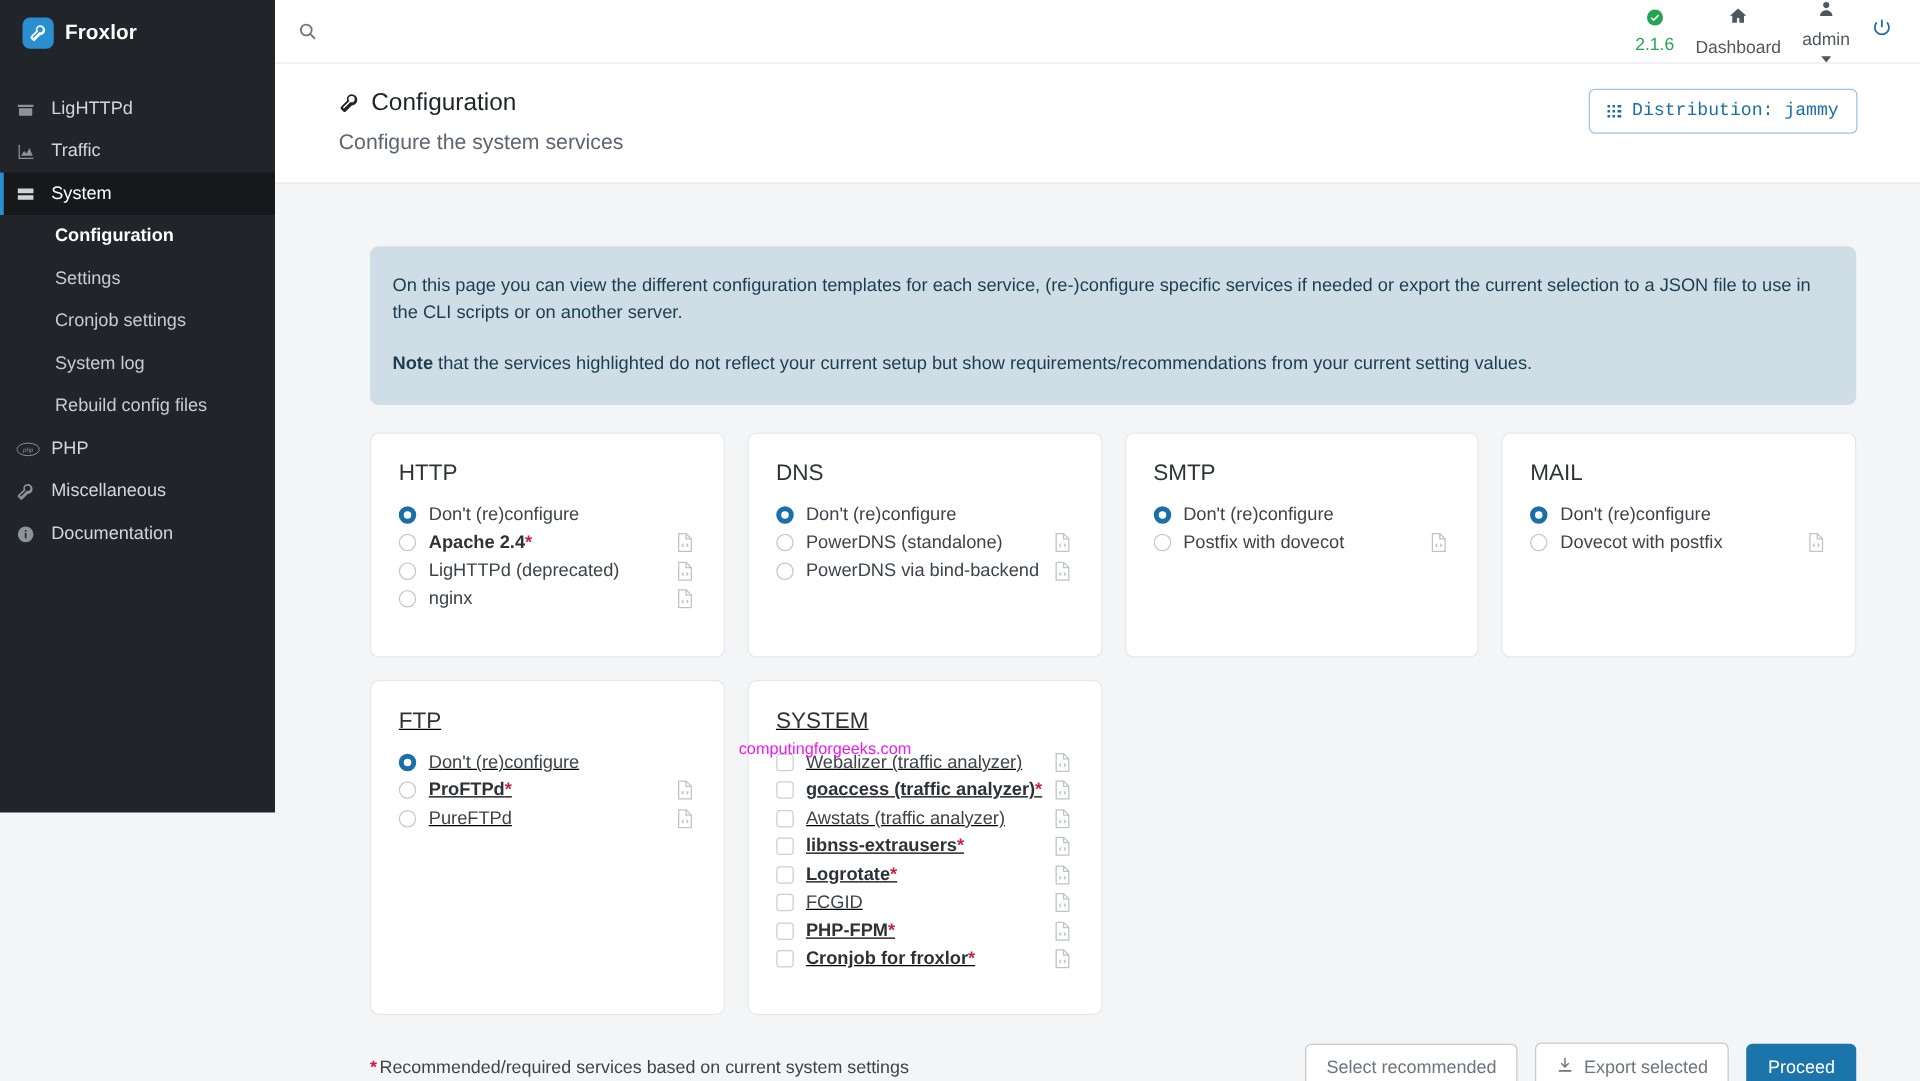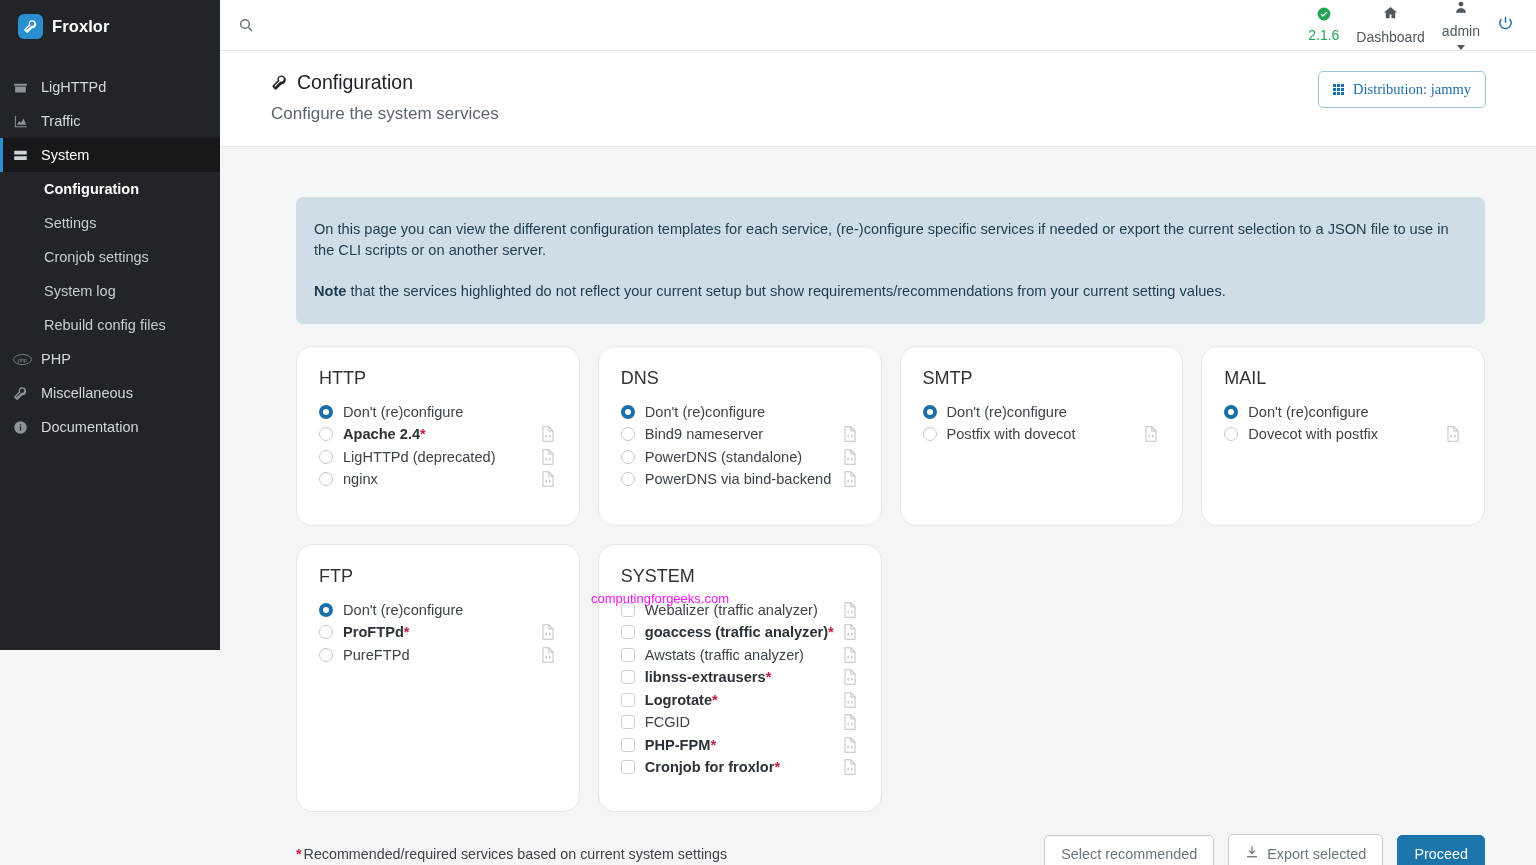--- a/index.html
+++ b/index.html
@@ -101,21 +101,21 @@
     display: flex; align-items: center; gap: 9px;
     font-size: 19.5px; color: #212529; font-weight: normal;
   }
   .page-title .wr { color: #212529; display: flex; }
   .page-sub { font-size: 17px; color: #5c6570; margin-top: 10px; }
   .distro-btn {
     display: inline-flex; align-items: center; gap: 9px;
     border: 1px solid #9dc4e0; border-radius: 5px;
     background: #ffffff; color: #1b6fa8;
     font-size: 14.5px; padding: 9px 14px; cursor: pointer;
-    font-family: Liberation Serif, serif;
+    font-family: Liberation Mono, monospace;
   }
   .grid-ico { display: grid; grid-template-columns: repeat(3, 2.6px);
               grid-template-rows: repeat(3, 2.6px); gap: 1.6px; }
   .grid-ico i { background: #1b6fa8; display: block; width: 2.6px; height: 2.6px; }
 
   
   .content { padding: 50px 51px 0 76px; position: relative; }
 
   .alert {
     background: #cfdde6; color: #1d3c4e;
@@ -125,24 +125,24 @@
   .alert p + p { margin-top: 20px; }
   .alert b { font-weight: bold; }
 
   .cards {
     display: grid; grid-template-columns: repeat(4, 1fr);
     gap: 18px; margin-top: 22px;
     align-items: start;
   }
   .card {
     background: #ffffff; border: 1px solid #e6e8ea;
-    border-radius: 17px; padding: 21px 22px 30px 22px;
+    border-radius: 7px; padding: 21px 22px 30px 22px;
     min-height: 180px;
   }
-  .card.tall { min-height: 268px; }
+  .card.tall { min-height: 268px; text-decoration: underline; }
   .card-title {
     font-size: 18px; color: #2f3337; font-weight: normal;
     margin-bottom: 11px;
   }
   .opt {
     display: flex; align-items: center;
     height: 22.5px; cursor: pointer;
   }
   .opt .ctrl { flex: 0 0 24px; display: flex; align-items: center; }
   .radio {
@@ -432,33 +432,20 @@
           <div class="opt">
             <span class="ctrl">
                 <span class="radio on"></span>
               </span>
             <span class="lbl">Don't (re)configure</span>
           </div>
           <div class="opt">
             <span class="ctrl">
                 <span class="radio"></span>
               </span>
-            <span class="lbl">Bind9 nameserver</span>
-            <span class="fileico">
-              <svg width="14" height="16" viewBox="0 0 16 19" fill="none" stroke="#bdc3c9" stroke-width="1.2">
-                <path d="M2 1h7l5 5v12H2z"></path>
-                  <path d="M9 1v5h5"></path>
-                <path d="M6.6 10.5l-1.4 1.6 1.4 1.6M9.4 10.5l1.4 1.6-1.4 1.6"></path>
-              </svg>
-            </span>
-          </div>
-          <div class="opt">
-            <span class="ctrl">
-                <span class="radio"></span>
-              </span>
             <span class="lbl">PowerDNS (standalone)</span>
             <span class="fileico">
               <svg width="14" height="16" viewBox="0 0 16 19" fill="none" stroke="#bdc3c9" stroke-width="1.2">
                 <path d="M2 1h7l5 5v12H2z"></path>
                   <path d="M9 1v5h5"></path>
                 <path d="M6.6 10.5l-1.4 1.6 1.4 1.6M9.4 10.5l1.4 1.6-1.4 1.6"></path>
               </svg>
             </span>
           </div>
           <div class="opt">

